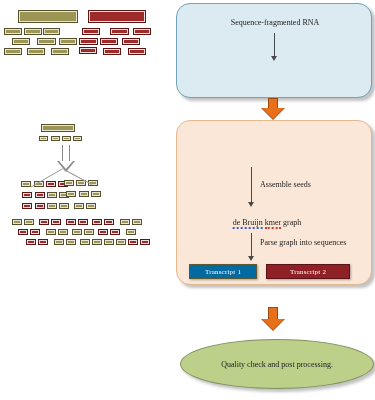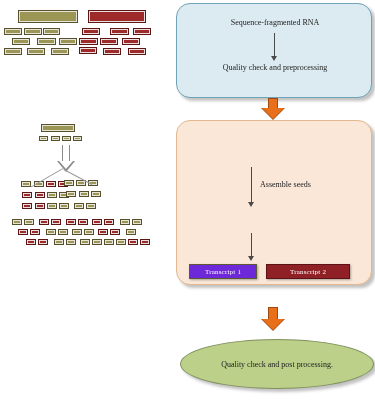--- a/index.html
+++ b/index.html
@@ -40,21 +40,21 @@
   
   .sq-red{border-bottom:2px dotted #d03a2e;padding-bottom:0px;}
   .sq-blue{border-bottom:2px dotted #3a5fd0;padding-bottom:0px;}
 
   
   .chip{position:absolute;box-sizing:border-box;height:15px;
     font-size:7px;color:#fff;display:flex;align-items:center;
     justify-content:center;letter-spacing:.2px;
     box-shadow:1px 1px 2px rgba(90,90,90,.5);}
   #chip-transcript-1{left:189px;top:264px;width:68px;
-    background:#6d28d9;border:1px solid #5d5a32;font-family:Liberation Serif, serif;}
+    background:#0369a1;border:1px solid #5d5a32;font-family:Liberation Serif, serif;}
   #chip-transcript-2{left:266px;top:264px;width:84px;
     background:#8f2025;border:1px solid #5c1316;}
 
   
   .oarrow{position:absolute;}
   .oarrow .shaft{position:absolute;background:#e8701a;border:1px solid #9c4a10;
      box-sizing:border-box;}
   .oarrow .head{position:absolute;width:0;height:0;
      border-left:11px solid transparent;border-right:11px solid transparent;
      border-top:11px solid #e8701a;}
@@ -180,38 +180,41 @@
     <div class="tipin" style="left:2px;top:16px;"></div>
   </div>
 
   <div class="branch" style="left:63px;top:169px;width:37px;transform:rotate(150deg);"></div>
   <div class="branch" style="left:64px;top:169px;width:32px;transform:rotate(28deg);"></div>
 
   <div class="rbox" id="box-preprocess">
     <div class="ftext c" style="left:98px;top:14px;">Sequence-fragmented RNA</div>
     <div class="vline" style="left:97px;top:29px;height:24px;"></div>
     <div class="vhead" style="left:94px;top:52px;"></div>
-    <div class="ftext c" style="left:98px;top:59px;">Quality check and preprocessing</div>
   </div>
 
   <div class="oarrow" style="left:262px;top:98px;">
     <div class="shaft" style="left:6px;top:0;width:10px;height:12px;"></div>
     <div class="headb" style="left:-1px;top:10px;"></div>
     <div class="head" style="left:0px;top:10px;"></div>
   </div>
 
   <div class="rbox" id="box-assembly">
 
     <div class="vline" style="left:74px;top:46px;height:36px;"></div>
     <div class="vhead" style="left:71px;top:81px;"></div>
     <div class="ftext" style="left:83px;top:59px;">Assemble seeds</div>
 
+    <div class="ftext c" style="left:90px;top:97px;">
+      <span class="sq-blue">de Bruijn</span><span> </span><span class="sq-red">kmer</span><span> graph</span>
+    </div>
 
     <div class="vline" style="left:74px;top:112px;height:24px;"></div>
     <div class="vhead" style="left:71px;top:135px;"></div>
+    <div class="ftext" style="left:83px;top:117px;">Parse graph into sequences</div>
   </div>
 
   <div class="chip" id="chip-transcript-1">Transcript 1</div>
   <div class="chip" id="chip-transcript-2">Transcript 2</div>
 
   <div class="oarrow" style="left:262px;top:307px;">
     <div class="shaft" style="left:6px;top:0;width:10px;height:14px;"></div>
     <div class="headb" style="left:-1px;top:12px;"></div>
     <div class="head" style="left:0px;top:12px;"></div>
   </div>

